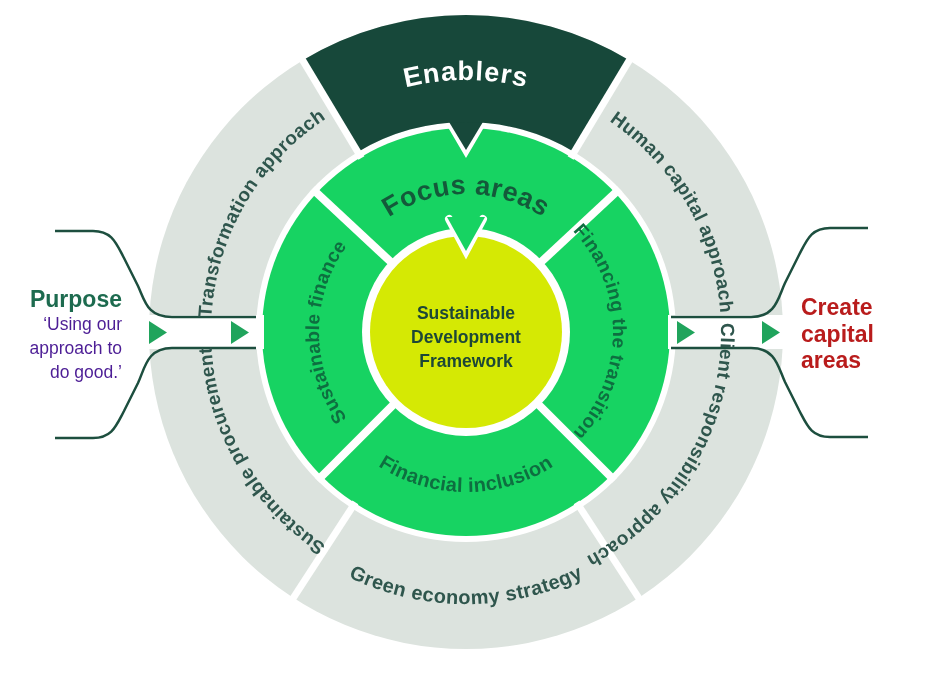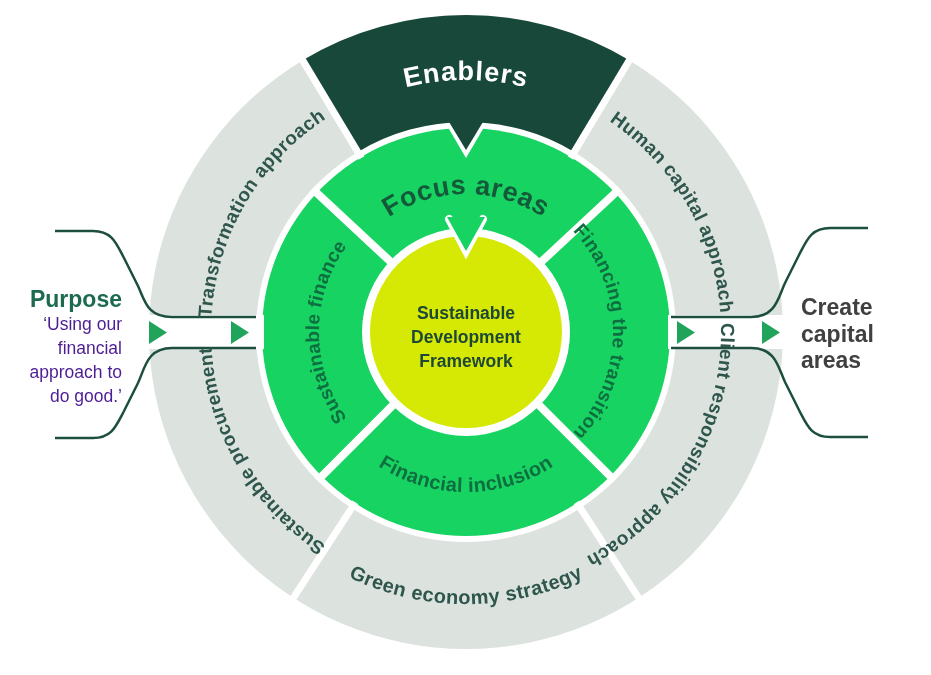--- a/index.html
+++ b/index.html
@@ -12,21 +12,21 @@
   .lbl-smile-outer{font-size:20px;font-weight:700;fill:#2f564d;letter-spacing:.4px;}
   .lbl-smile-inner{font-size:20px;font-weight:600;fill:#0e6e40;letter-spacing:.3px;}
   .lbl-focus{font-size:27px;font-weight:700;fill:#14593a;letter-spacing:.5px;}
   .lbl-enablers{font-size:27px;font-weight:700;fill:#ffffff;letter-spacing:1px;}
   .center-text{font-size:17.5px;font-weight:700;fill:#1d4737;}
   .side-block{position:absolute;}
   .purpose-block{left:8px;top:286px;width:114px;text-align:right;}
   .impact-block{left:801px;top:294px;width:130px;text-align:left;}
   .side-title{font-size:23px;font-weight:700;color:#1d6b4f;line-height:26px;margin:0;}
   .side-line{font-size:17.5px;color:#4c1d95;line-height:24px;}
-  .impact-line{font-size:23px;font-weight:700;color:#404040;line-height:26.5px;}
+  .impact-line{font-size:23px;font-weight:700;color:#b91c1c;line-height:26.5px;}
 </style>
 </head>
 <body>
 
 <div class="stage">
 
   <svg width="931" height="675" viewBox="0 0 931 675">
     <defs>
       <path id="p-enablers" d="M 247.8 206 A 252 252 0 0 1 684.2 206"></path>
       <path id="p-focus" d="M 336.3 284.8 A 138 138 0 0 1 595.7 284.8"></path>
@@ -93,21 +93,20 @@
     <text class="lbl-smile-inner"><textPath href="#p-fininc" startOffset="50%" text-anchor="middle">Financial inclusion</textPath></text>
 
     <text class="center-text" x="466" y="319" text-anchor="middle">Sustainable</text>
     <text class="center-text" x="466" y="343" text-anchor="middle">Development</text>
     <text class="center-text" x="466" y="367" text-anchor="middle">Framework</text>
   </svg>
 
   <div class="side-block purpose-block">
     <div class="side-title">Purpose</div>
     <div class="side-line">‘Using our</div>
-    <div class="side-line">financial</div>
     <div class="side-line">approach to</div>
     <div class="side-line">do good.’</div>
   </div>
 
   <div class="side-block impact-block">
     <div class="impact-line">Create</div>
     <div class="impact-line">capital</div>
     <div class="impact-line">areas</div>
   </div>
 

